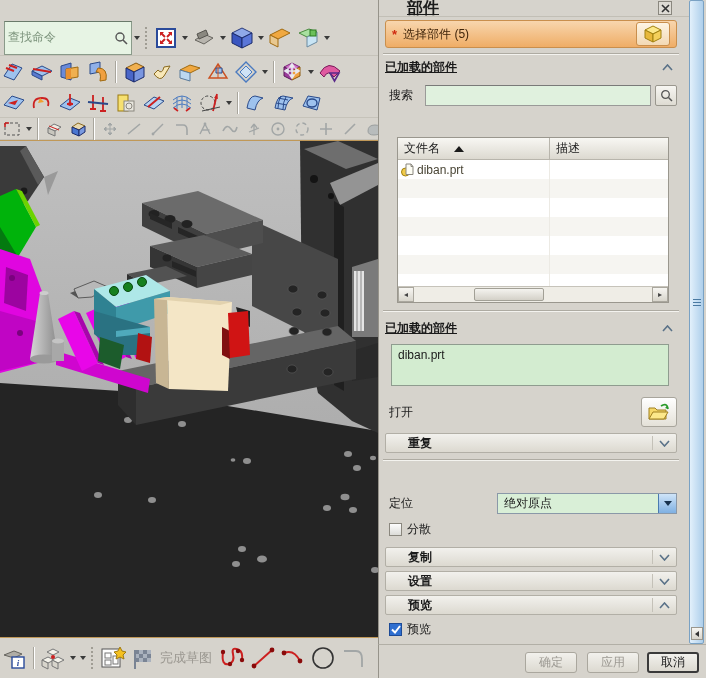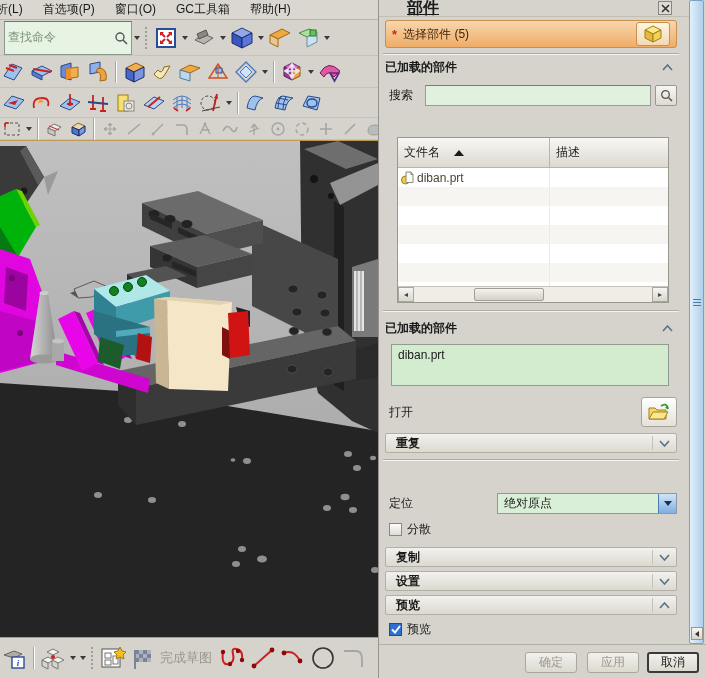--- a/index.html
+++ b/index.html
@@ -38,38 +38,38 @@
   
   .panel { position:absolute; left:378px; top:0; width:312px; height:644px; background:#d6d3cc; border-left:1px solid #96938a; }
   .ptitle { position:absolute; left:0; top:0; width:100%; height:17px; border-bottom:1px solid #c2bfb6; display:flex; align-items:center; }
   .ptitle b { margin-left:28px; font-size:16px;text-decoration:underline; }
   .xbtn { position:absolute; right:18px; top:1px; width:14px; height:14px; border:1px solid #8a877e; background:#dedbd4; display:flex; align-items:center; justify-content:center; }
   .orange-row { position:absolute; left:6px; top:20px; width:292px; height:28px; border:1px solid #c98f4d; border-radius:3px; background:linear-gradient(#f8d6ae,#efad66); display:flex; align-items:center; padding:0 6px; }
   .orange-row .ast { color:#cf2a10; font-weight:bold; margin-right:6px; font-size:13px; }
   .orange-row .lbl { color:#40250a; flex:1; }
   .cube-btn { width:34px; height:24px; border:1px solid #c98f4d; border-radius:3px; background:linear-gradient(#fdf4e4,#f3d9b4); display:flex; align-items:center; justify-content:center; }
 
-  .flathdr { position:absolute; left:6px; width:292px; height:20px; display:flex; align-items:center; justify-content:space-between; font-weight:bold; }
+  .flathdr { position:absolute; left:6px; width:292px; height:20px; display:flex; align-items:center; justify-content:space-between; font-weight:bold;text-decoration:underline; }
   .flathdr .chev { margin-right:4px; }
   .groove { position:absolute; left:4px; width:296px; height:2px; border-top:1px solid #aeaba2; border-bottom:1px solid #f4f3ef; }
-  .barhdr { position:absolute; left:6px; width:292px; height:20px; border:1px solid #b2afa6; border-radius:2px; background:linear-gradient(#f2f1ed,#dcd9d0); display:flex; align-items:center; justify-content:space-between; padding:0 6px 0 10px; font-weight:bold; }
+  .barhdr { position:absolute; left:6px; width:292px; height:20px; border:1px solid #b2afa6; border-radius:2px; background:linear-gradient(#f2f1ed,#dcd9d0); display:flex; align-items:center; justify-content:space-between; padding:0 6px 0 22px; font-weight:bold; }
   .chevbox { display:flex; align-items:center; border-left:1px solid #c4c1b8; padding-left:6px; height:14px; }
 
   .row-line { position:absolute; left:10px; width:288px; display:flex; align-items:center; }
   .ginput { height:21px; background:#e0f1de; border:1px solid #9a9a98; border-top-color:#7a7a78; }
   .sq-btn { width:22px; height:21px; border:1px solid #9a978e; border-radius:2px; background:linear-gradient(#f7f6f2,#dedbd2); display:flex; align-items:center; justify-content:center; }
   .combo { display:flex; height:21px; border:1px solid #8a98a8; }
   .combo .icocell { width:20px; background:#fdfdfd; border-right:1px solid #b8c4d0; display:flex; align-items:center; justify-content:center; }
   .combo .val { flex:1; background:#d9efd7; display:flex; align-items:center; padding-left:6px; }
   .combo .dbtn { width:18px; background:linear-gradient(#cfe4f8,#7fb0e2); border-left:1px solid #4a7ab0; display:flex; align-items:center; justify-content:center; }
   .tri-dn { width:0; height:0; border-left:4px solid transparent; border-right:4px solid transparent; border-top:5px solid #17324e; }
 
   
   .ptable { position:absolute; left:18px; top:137px; width:272px; height:166px; background:#ffffff; border:1px solid #9a978e; }
-  .thead { display:flex; height:30px; background:linear-gradient(#f8f7f3,#dcd9d0); border-bottom:1px solid #b8b5ac; font-size:12px; }
+  .thead { display:flex; height:22px; background:linear-gradient(#f8f7f3,#dcd9d0); border-bottom:1px solid #b8b5ac; font-size:12px; }
   .thead .c1 { width:152px; border-right:1px solid #b8b5ac; display:flex; align-items:center; padding-left:6px; gap:14px; }
   .thead .c2 { flex:1; display:flex; align-items:center; padding-left:6px; }
   .sortup { width:0; height:0; border-left:5px solid transparent; border-right:5px solid transparent; border-bottom:6px solid #1a1a1a; }
   .trow { display:flex; height:19px; align-items:center; font-size:12px; }
   .trow .c1 { width:152px; height:100%; border-right:1px solid #eceae4; display:flex; align-items:center; padding-left:3px; gap:3px; }
   .trow .c2 { flex:1; height:100%; }
   .trow:nth-child(odd) { background:#f6f5f1; }
   .trow.filerow { background:#ffffff; color:#4a4636; }
   .hscroll { position:absolute; left:0; bottom:0; width:100%; height:16px; background:#efede6; border-top:1px solid #c6c3ba; display:flex; align-items:center; }
   .harrow { width:16px; height:15px; background:linear-gradient(#f7f6f2,#d8d5cc); border:1px solid #aaa79e; display:flex; align-items:center; justify-content:center; font-size:8px; color:#444; }
@@ -93,27 +93,20 @@
   .grip { position:absolute; left:3px; top:296px; width:8px; }
   .grip div { height:1px; background:#4a7aa2; margin:2px 0; }
   .rail-btn { position:absolute; left:1px; top:626px; width:12px; height:13px; background:linear-gradient(#f7f6f2,#d8d5cc); border:1px solid #9a978e; display:flex; align-items:center; justify-content:center; }
   .tri-left { width:0; height:0; border-top:3px solid transparent; border-bottom:3px solid transparent; border-right:4px solid #333; }
 </style>
 </head>
 <body>
 
 <div id="app">
 
-  <div class="menubar">
-    <span>析(L)</span>
-    <span>首选项(P)</span>
-    <span>窗口(O)</span>
-    <span>GC工具箱</span>
-    <span>帮助(H)</span>
-  </div>
 
   <div class="tbrow tb1">
     <div class="findbox">
       <span class="ph">查找命令</span>
       <svg width="14" height="14">
           <circle cx="6" cy="6" r="4" fill="none" stroke="#555" stroke-width="1.4"></circle>
           <line x1="9" y1="9" x2="13" y2="13" stroke="#555" stroke-width="1.6"></line>
         </svg>
     </div>
     <div class="caret"></div>

